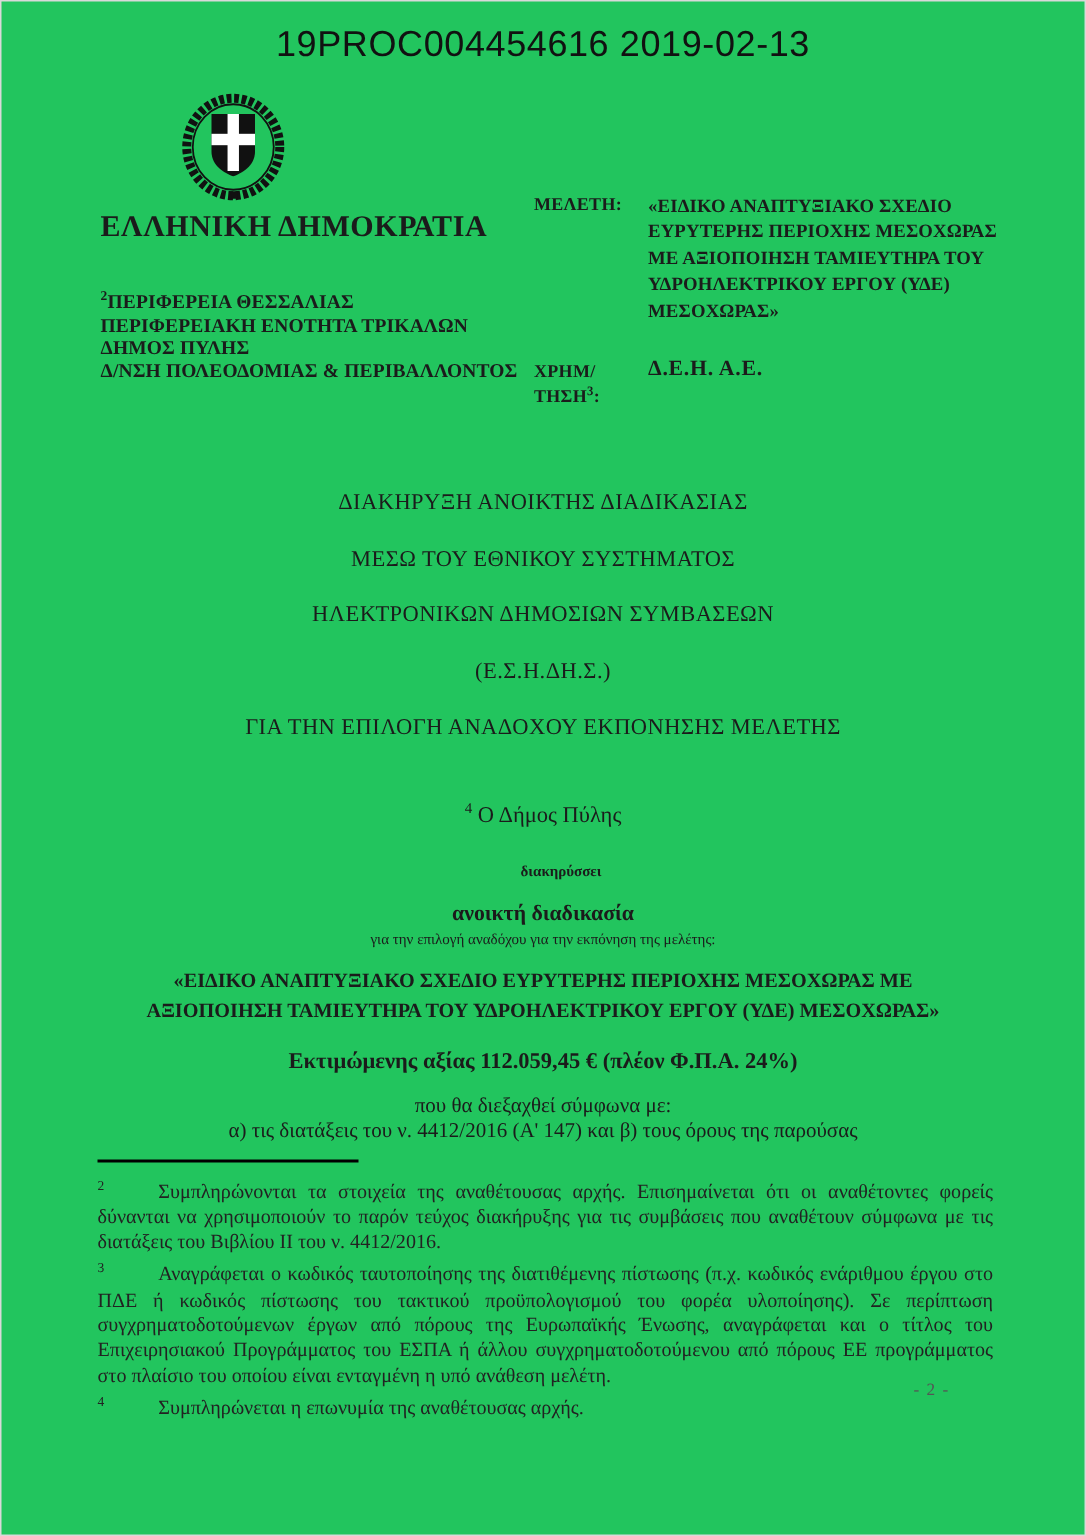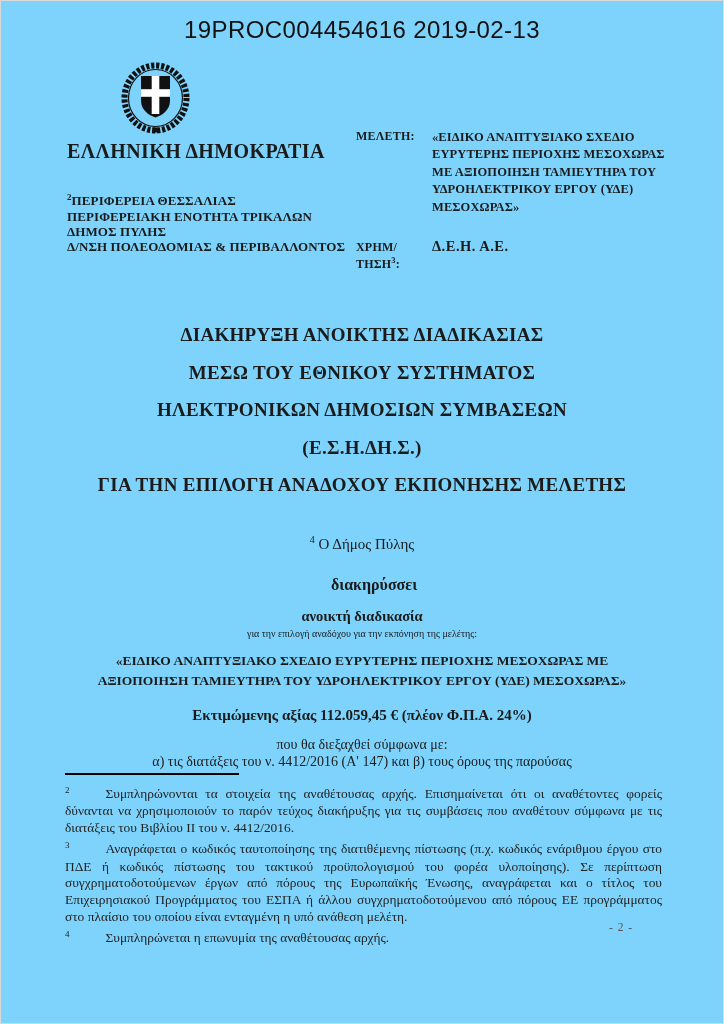--- a/index.html
+++ b/index.html
@@ -4,21 +4,21 @@
 <style>
   html, body {
     margin: 0;
     padding: 0;
     background: #ffffff;
   }
   .page {
     position: relative;
     width: 724px;
     height: 1024px;
-    background: #7dd3fc;
+    background: #22c55e;
     overflow: hidden;
     font-family: "Liberation Serif", serif;
     color: #1b1b1b;
     box-sizing: border-box;
     border: 1px solid #d9d9d9;
   }
   
   .proto-header {
     position: absolute;
     top: 15px;
@@ -90,37 +90,37 @@
   
   .center-titles {
     position: absolute;
     top: 326px;
     left: 0;
     width: 100%;
     text-align: center;
   }
   .center-titles p {
     margin: 0 0 21.5px 0;
-    font-weight: bold;
-    font-size: 19px;
+    font-weight: normal;
+    font-size: 15px;
     line-height: 16px;
     letter-spacing: 0.3px;
   }
   
   .body-center {
     position: absolute;
     top: 533px;
     left: 0;
     width: 100%;
     text-align: center;
   }
   .body-center p { margin: 0; }
   .muni-line { font-weight: normal; font-size: 15px; }
   .muni-line sup { font-size: 10px; }
-  .declares  { margin-top: 23px !important; font-weight: bold; font-size: 16px; padding-left: 24px; }
+  .declares  { margin-top: 23px !important; font-weight: bold; font-size: 10px; padding-left: 24px; }
   .procedure { margin-top: 14px !important; font-weight: bold; font-size: 14.5px; }
   .purpose   { margin-top: 3px  !important; font-size: 10px; }
   .study-title-2 {
     margin-top: 12px !important;
     font-weight: bold;
     font-size: 13.5px;
     line-height: 20px;
     padding: 0 90px;
   }
   .est-value { margin-top: 16px !important; font-weight: bold; font-size: 15px; }

